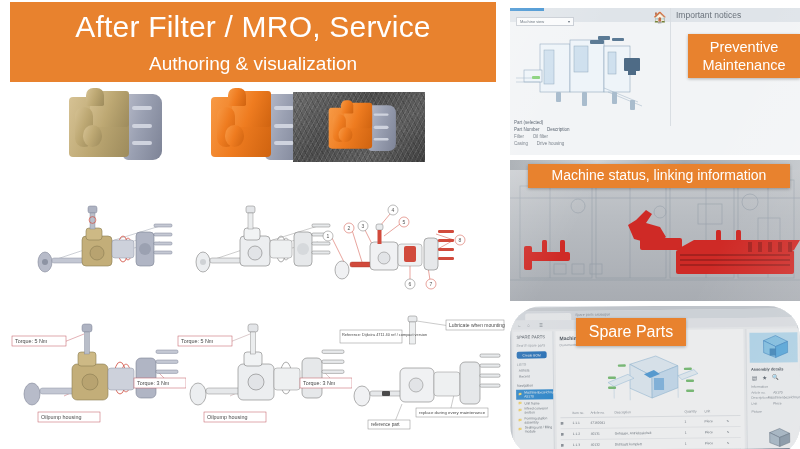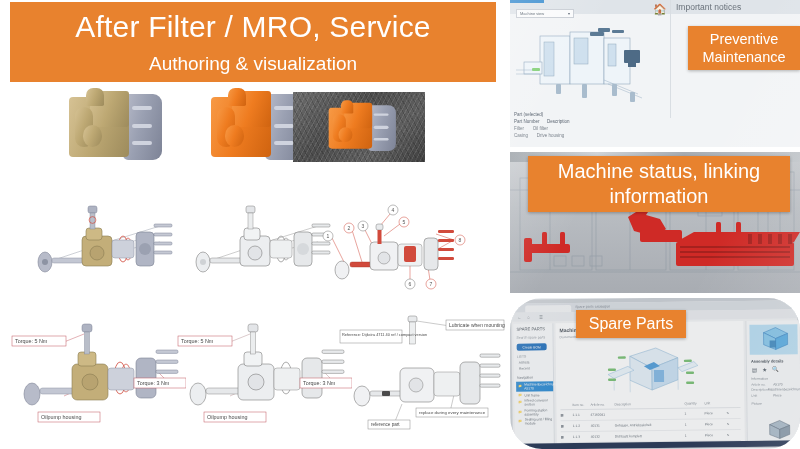--- a/index.html
+++ b/index.html
@@ -75,32 +75,32 @@
     overflow:hidden;
   }
   .photo-frame .pump { transform:scale(.82) translateY(2%); }
 
   
   .explode { width:100%; height:100%; }
   .explode svg { width:100%; height:100%; display:block; }
 
   
   .right-col { position:absolute; left:510px; top:0; width:290px; height:449px; }
-  .panel { position:absolute; left:0; width:290px; overflow:hidden; background:#e9ecef; }
+  .panel { position:absolute; left:0; width:290px; overflow:hidden; background:#e9ecef;margin-top:8px; }
   .panel-top { top:0;   height:147px; }
   .panel-mid { top:152px; height:141px; }
   .panel-bot { top:298px; height:151px;border-radius:32px; }
 
   .badge {
     position:absolute; z-index:9; background:#E8822E; color:#fff;
     font-size:14.5px; line-height:1.25; text-align:center;
     padding:4px 9px; box-shadow:0 1px 3px rgba(0,0,0,.28);
   }
   .badge-pm  { right:0px;  top:26px; width:112px; }
-  .badge-ms  { left:18px;  top:4px;  width:262px; font-size:20px; padding:3px 6px; }
+  .badge-ms  { left:18px;  top:4px;  width:262px; font-size:14px; padding:3px 6px; }
   .badge-sp  { left:66px;  top:12px; width:110px; font-size:16px; padding:4px 8px; }
 
   
   .viewer { position:relative; width:100%; height:100%; background:#f2f4f6; }
   .viewer .topbar { position:absolute; left:0; top:0; width:100%; height:14px; background:#dfe4e9; }
   .viewer .accent { position:absolute; left:0; top:0; width:34px; height:3px; background:#3d8fd0; }
   .viewer .select {
     position:absolute; left:6px; top:9px; width:58px; height:9px;
     background:#fafbfc; border:1px solid #c8cdd4; font-size:4px; color:#5a6570;
     display:flex; align-items:center; padding:0 3px; justify-content:space-between;

